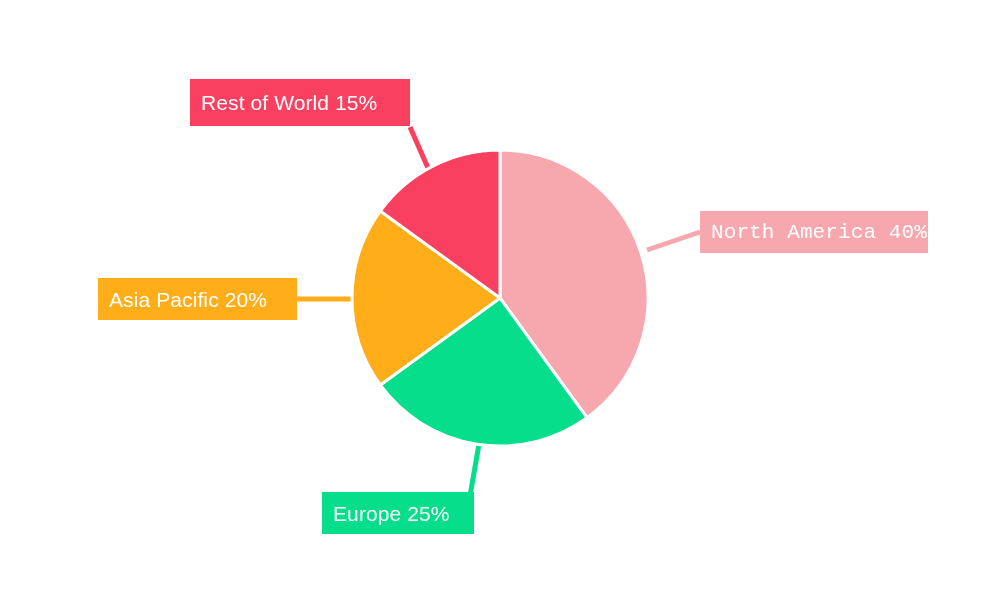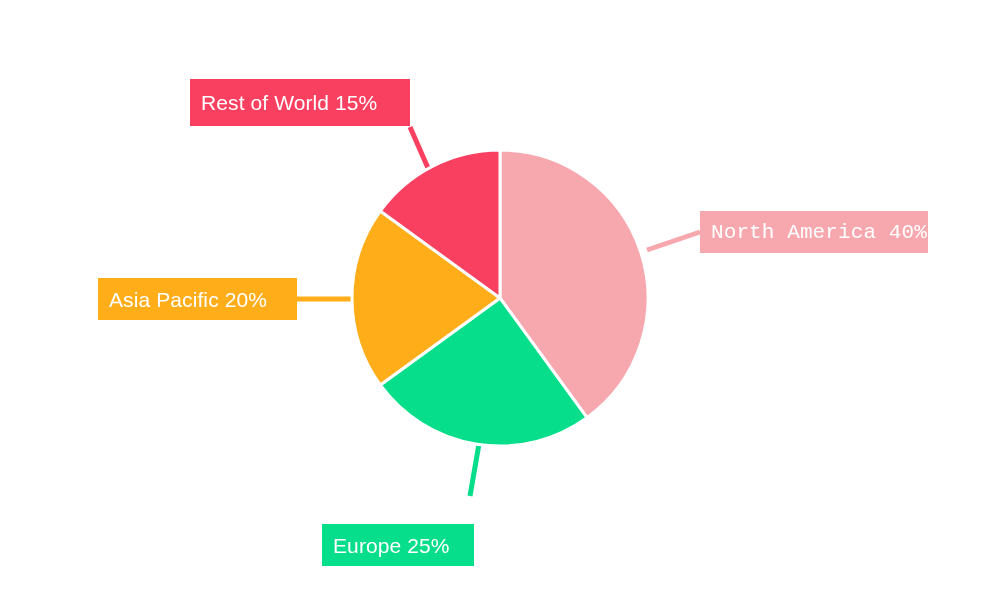--- a/index.html
+++ b/index.html
@@ -69,18 +69,18 @@
     <g id="pie-slices">
         <path d="M 500 298 L 500.00 150.00 A 148 148 0 0 1 586.99 417.73 Z" fill="#f7a8ae" stroke="#ffffff" stroke-width="3" stroke-linejoin="round"></path>
         <path d="M 500 298 L 586.99 417.73 A 148 148 0 0 1 380.27 384.99 Z" fill="#06de8c" stroke="#ffffff" stroke-width="3" stroke-linejoin="round"></path>
         <path d="M 500 298 L 380.27 384.99 A 148 148 0 0 1 380.27 211.01 Z" fill="#ffae1a" stroke="#ffffff" stroke-width="3" stroke-linejoin="round"></path>
         <path d="M 500 298 L 380.27 211.01 A 148 148 0 0 1 500.00 150.00 Z" fill="#fa4060" stroke="#ffffff" stroke-width="3" stroke-linejoin="round"></path>
       </g>
   </svg>
 
   <div id="badge-layer">
       <div class="callout-badge" style="left: 700px; top: 211px; width: 228px; height: 42px; background: rgb(247, 168, 174); color: rgb(255, 255, 255); font-family: Liberation Mono, monospace;">North America 40%</div>
-      <div class="callout-badge" style="left: 322px; top: 524px; width: 152px; height: 42px; background: rgb(6, 222, 140); color: rgb(255, 255, 255);">Europe 25%</div>
+      <div class="callout-badge" style="left: 322px; top: 492px; width: 152px; height: 42px; background: rgb(6, 222, 140); color: rgb(255, 255, 255);">Europe 25%</div>
       <div class="callout-badge" style="left: 91px; top: 278px; width: 199px; height: 42px; background: rgb(255, 174, 26); color: rgb(255, 255, 255); margin-left: 7px;">Asia Pacific 20%</div>
       <div class="callout-badge" style="left: 190px; top: 79px; width: 220px; height: 47px; background: rgb(250, 64, 96); color: rgb(255, 255, 255);">Rest of World 15%</div>
     </div>
 
 </div>
 
 </body></html>

